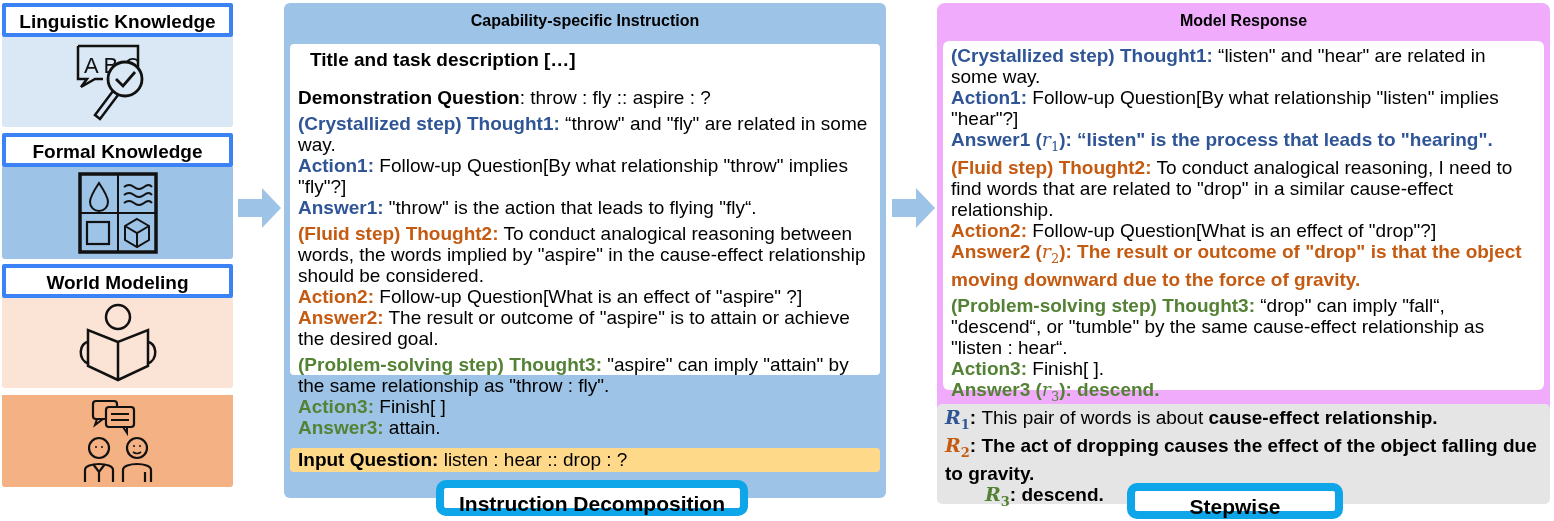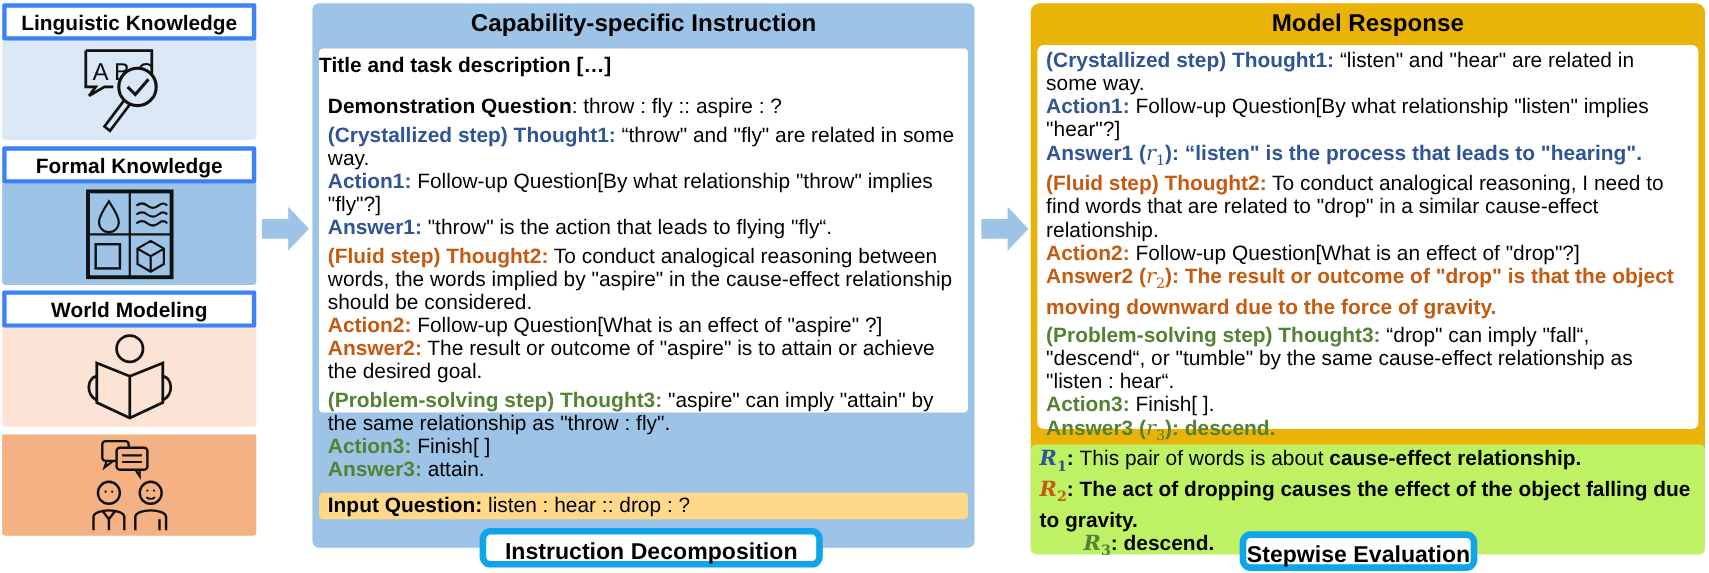--- a/index.html
+++ b/index.html
@@ -24,52 +24,52 @@
 
   
   .arrow { position: absolute; }
 
   
   .mid {
     position: absolute; left: 284px; top: 3px; width: 602px; height: 495px;
     background: #9dc3e6; border-radius: 6px;
   }
   .panel-header {
-    text-align: center; font-weight: bold; font-size: 22px; line-height: 36px; height: 38px;
+    text-align: center; font-weight: bold; font-size: 16px; line-height: 36px; height: 38px;
   }
   .mid .titlebox {
     position: absolute; left: 6px; top: 41px; width: 590px; height: 43px;
     background: #fff; border-radius: 4px; font-weight: bold; font-size: 19px;
-    line-height: 31px; padding-left: 0;
+    line-height: 31px; padding-left: 20px;
   }
   .mid .demo {
     position: absolute; left: 6px; top: 78px; width: 590px; height: 294px;
     background: #fff; border-radius: 4px; padding: 6px 8px; font-size: 19px; line-height: 21px;
   }
   .mid .input-q {
     position: absolute; left: 6px; top: 445px; width: 590px; height: 24px;
     background: #ffd98a; border-radius: 4px; font-size: 19px; line-height: 24px; padding-left: 8px;
   }
   .pill {
-    position: absolute; background: #fff; border: 6px solid #0ea5e9; border-radius: 10px;
+    position: absolute; background: #fff; border: 8px solid #0ea5e9; border-radius: 10px;
     font-weight: bold; font-size: 21px; text-align: center; line-height: 32px; height: 36px;
   }
 
   
   .right {
     position: absolute; left: 937px; top: 3px; width: 613px; height: 465px;
-    background: #eab308; border-radius: 8px;
+    background: #f0abfc; border-radius: 8px;
   }
   .right .resp {
     position: absolute; left: 6px; top: 38px; width: 601px; height: 349px;
     background: #fff; border-radius: 6px; padding: 4px 8px; font-size: 19px; line-height: 21px;
   }
   .eval {
     position: absolute; left: 937px; top: 404px; width: 613px; height: 100px;
-    background: #bef264; border-radius: 5px; padding: 3px 8px; font-size: 19px; line-height: 21px;
+    background: #e5e5e5; border-radius: 5px; padding: 3px 8px; font-size: 19px; line-height: 21px;
   }
 
   .blue { color: #2f5597; font-weight: bold; }
   .orange { color: #c55a11; font-weight: bold; }
   .green { color: #548235; font-weight: bold; }
   .b { font-weight: bold; }
   .gap { margin-top: 5px; }
   .math { font-family: "DejaVu Serif", serif; font-style: italic; font-weight: normal; }
   .math sub { font-size: 13px; font-style: normal; }
   .Rlabel { font-family: "DejaVu Serif", serif; font-style: italic; font-weight: bold; }

